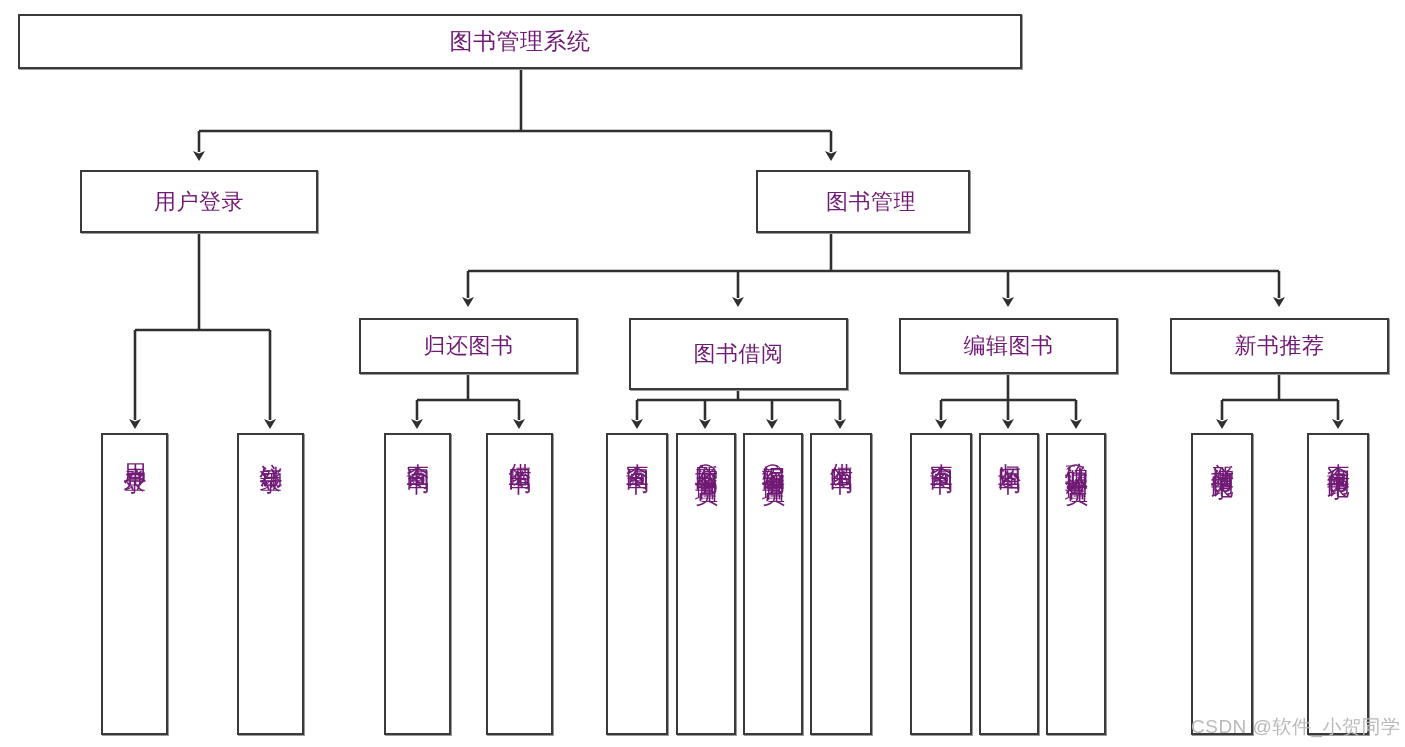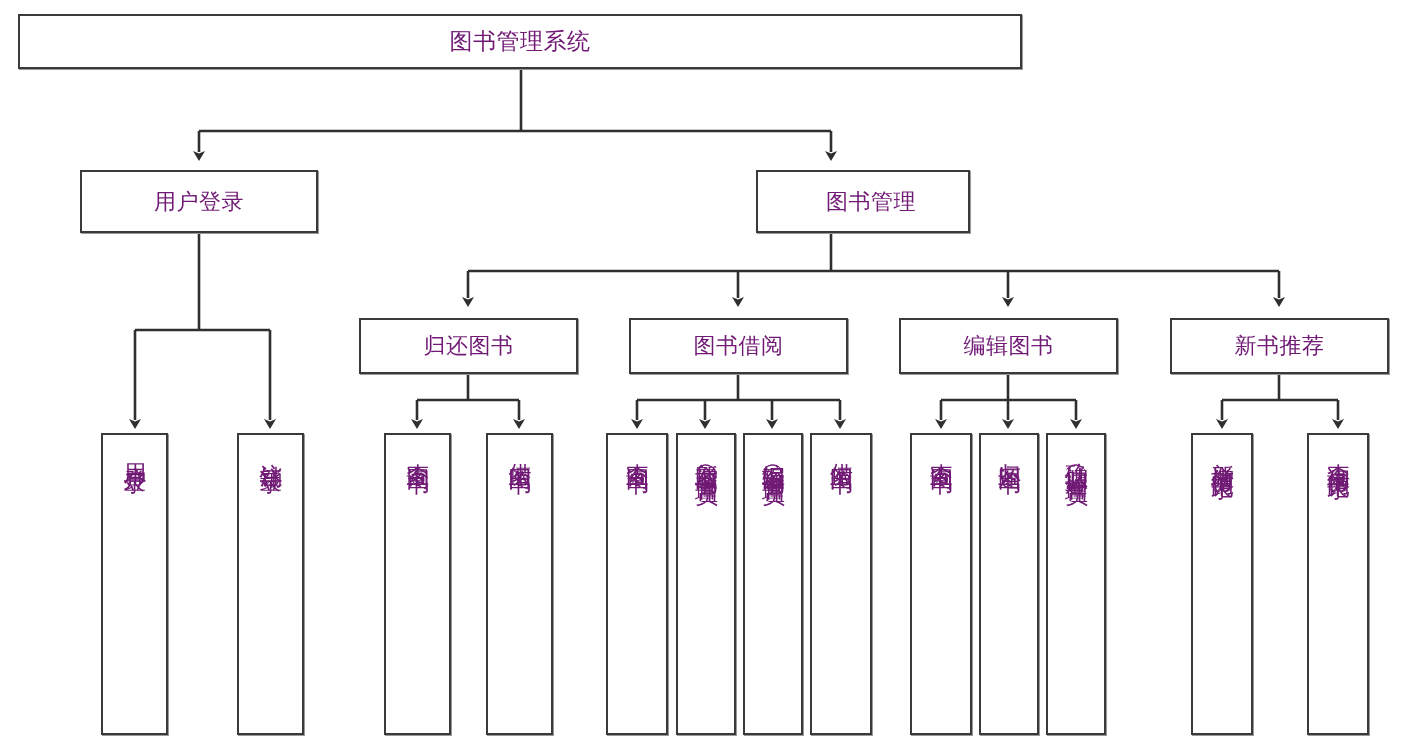--- a/index.html
+++ b/index.html
@@ -130,21 +130,21 @@
   <div class="node" style="left:80px; top:170px; width:238px; height:63px;">
     <span class="label">用户登录</span>
   </div>
   <div class="node" style="left:756px; top:170px; width:214px; height:63px;padding-left:16px;">
     <span class="label">图书管理</span>
   </div>
 
   <div class="node" style="left:359px; top:318px; width:219px; height:56px;">
     <span class="label">归还图书</span>
   </div>
-  <div class="node" style="left:629px; top:318px; width:219px; height:56px;">
+  <div class="node" style="left:629px; top:318px; width:219px; height:72px;">
     <span class="label">图书借阅</span>
   </div>
   <div class="node" style="left:899px; top:318px; width:219px; height:56px;">
     <span class="label">编辑图书</span>
   </div>
   <div class="node" style="left:1170px; top:318px; width:219px; height:56px;">
     <span class="label">新书推荐</span>
   </div>
 
   <div class="node vertical" style="left:101px; top:433px; width:67px; height:302px;">
@@ -184,14 +184,15 @@
     <span class="label">确认归还（管理员）</span>
   </div>
 
   <div class="node vertical" style="left:1191px; top:433px; width:62px; height:302px;">
     <span class="label">新增借阅记录</span>
   </div>
   <div class="node vertical" style="left:1307px; top:433px; width:62px; height:302px;">
     <span class="label">查询借阅记录</span>
   </div>
 
+  <div class="watermark" style="left:1191px; top:714px;">CSDN @软件_小贺同学</div>
 
 </div>
 
 </body></html>

